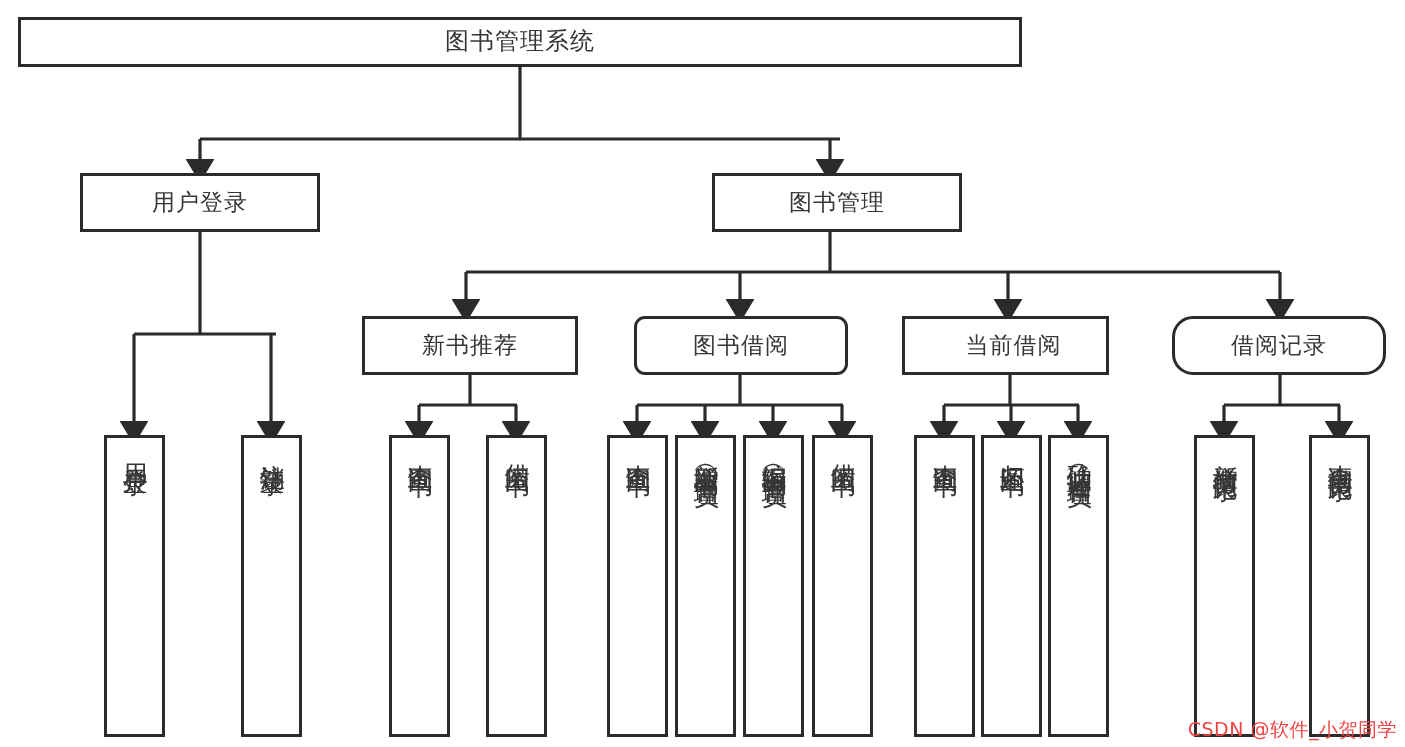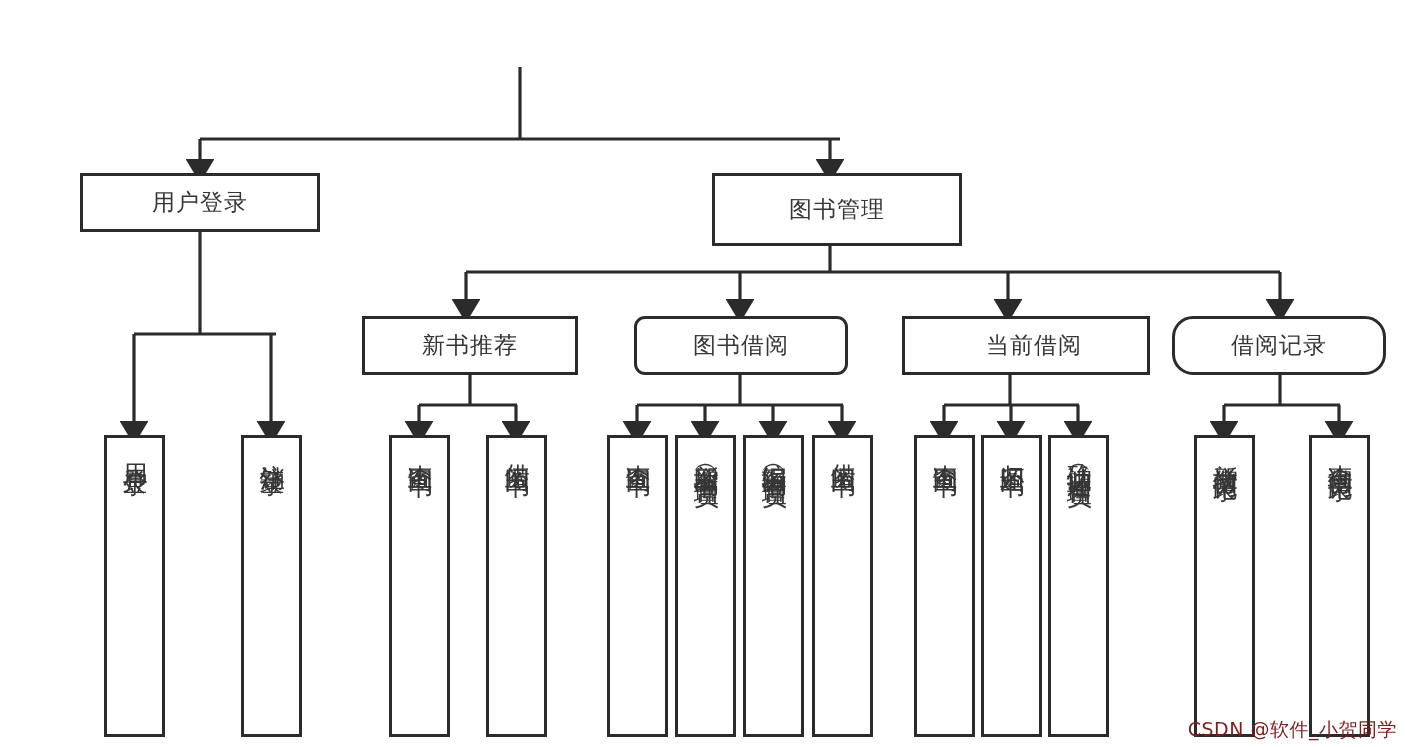--- a/index.html
+++ b/index.html
@@ -54,21 +54,21 @@
     align-items: flex-start;
     justify-content: center;
     padding-top: 6px;
   }
   .node.root .label { font-size: 24px; }
   .watermark {
     position: absolute;
     right: 8px;
     bottom: 4px;
     font-size: 19px;
-    color: #7f1d1d;
+    color: #ef4444;
     white-space: nowrap;
     letter-spacing: 0.5px;
   }
 </style>
 </head>
 <body>
 
 <div id="canvas">
 
   <svg class="edges" viewBox="0 0 1405 747">
@@ -115,35 +115,38 @@
       <path d="M1078,405 L1078,428" marker-end="url(#arrow)"></path>
 
       <path d="M1280,375 L1280,405"></path>
       <path d="M1224,405 L1340,405"></path>
       <path d="M1224,405 L1224,428" marker-end="url(#arrow)"></path>
       <path d="M1339,405 L1339,428" marker-end="url(#arrow)"></path>
 
     </g>
   </svg>
 
+  <div class="node root" style="left:18px; top:17px; width:1004px; height:50px;">
+    <span class="label">图书管理系统</span>
+  </div>
 
   <div class="node" style="left:80px; top:173px; width:240px; height:59px;">
     <span class="label">用户登录</span>
   </div>
-  <div class="node" style="left:712px; top:173px; width:250px; height:73px;">
+  <div class="node" style="left:712px; top:173px; width:250px; height:59px;">
     <span class="label">图书管理</span>
   </div>
 
   <div class="node" style="left:362px; top:316px; width:216px; height:59px;">
     <span class="label">新书推荐</span>
   </div>
   <div class="node" style="left:634px; top:316px; width:214px; height:59px;border-radius:11px;">
     <span class="label">图书借阅</span>
   </div>
-  <div class="node" style="left:902px; top:316px; width:248px; height:59px;padding-left:16px;">
+  <div class="node" style="left:902px; top:316px; width:207px; height:59px;padding-left:16px;">
     <span class="label">当前借阅</span>
   </div>
   <div class="node" style="left:1172px; top:316px; width:214px; height:59px;border-radius:21px;">
     <span class="label">借阅记录</span>
   </div>
 
   <div class="node leaf" style="left:104px; top:435px; width:61px; height:302px;">
     <span class="label">用户登录</span>
   </div>
   <div class="node leaf" style="left:241px; top:435px; width:61px; height:302px;">

